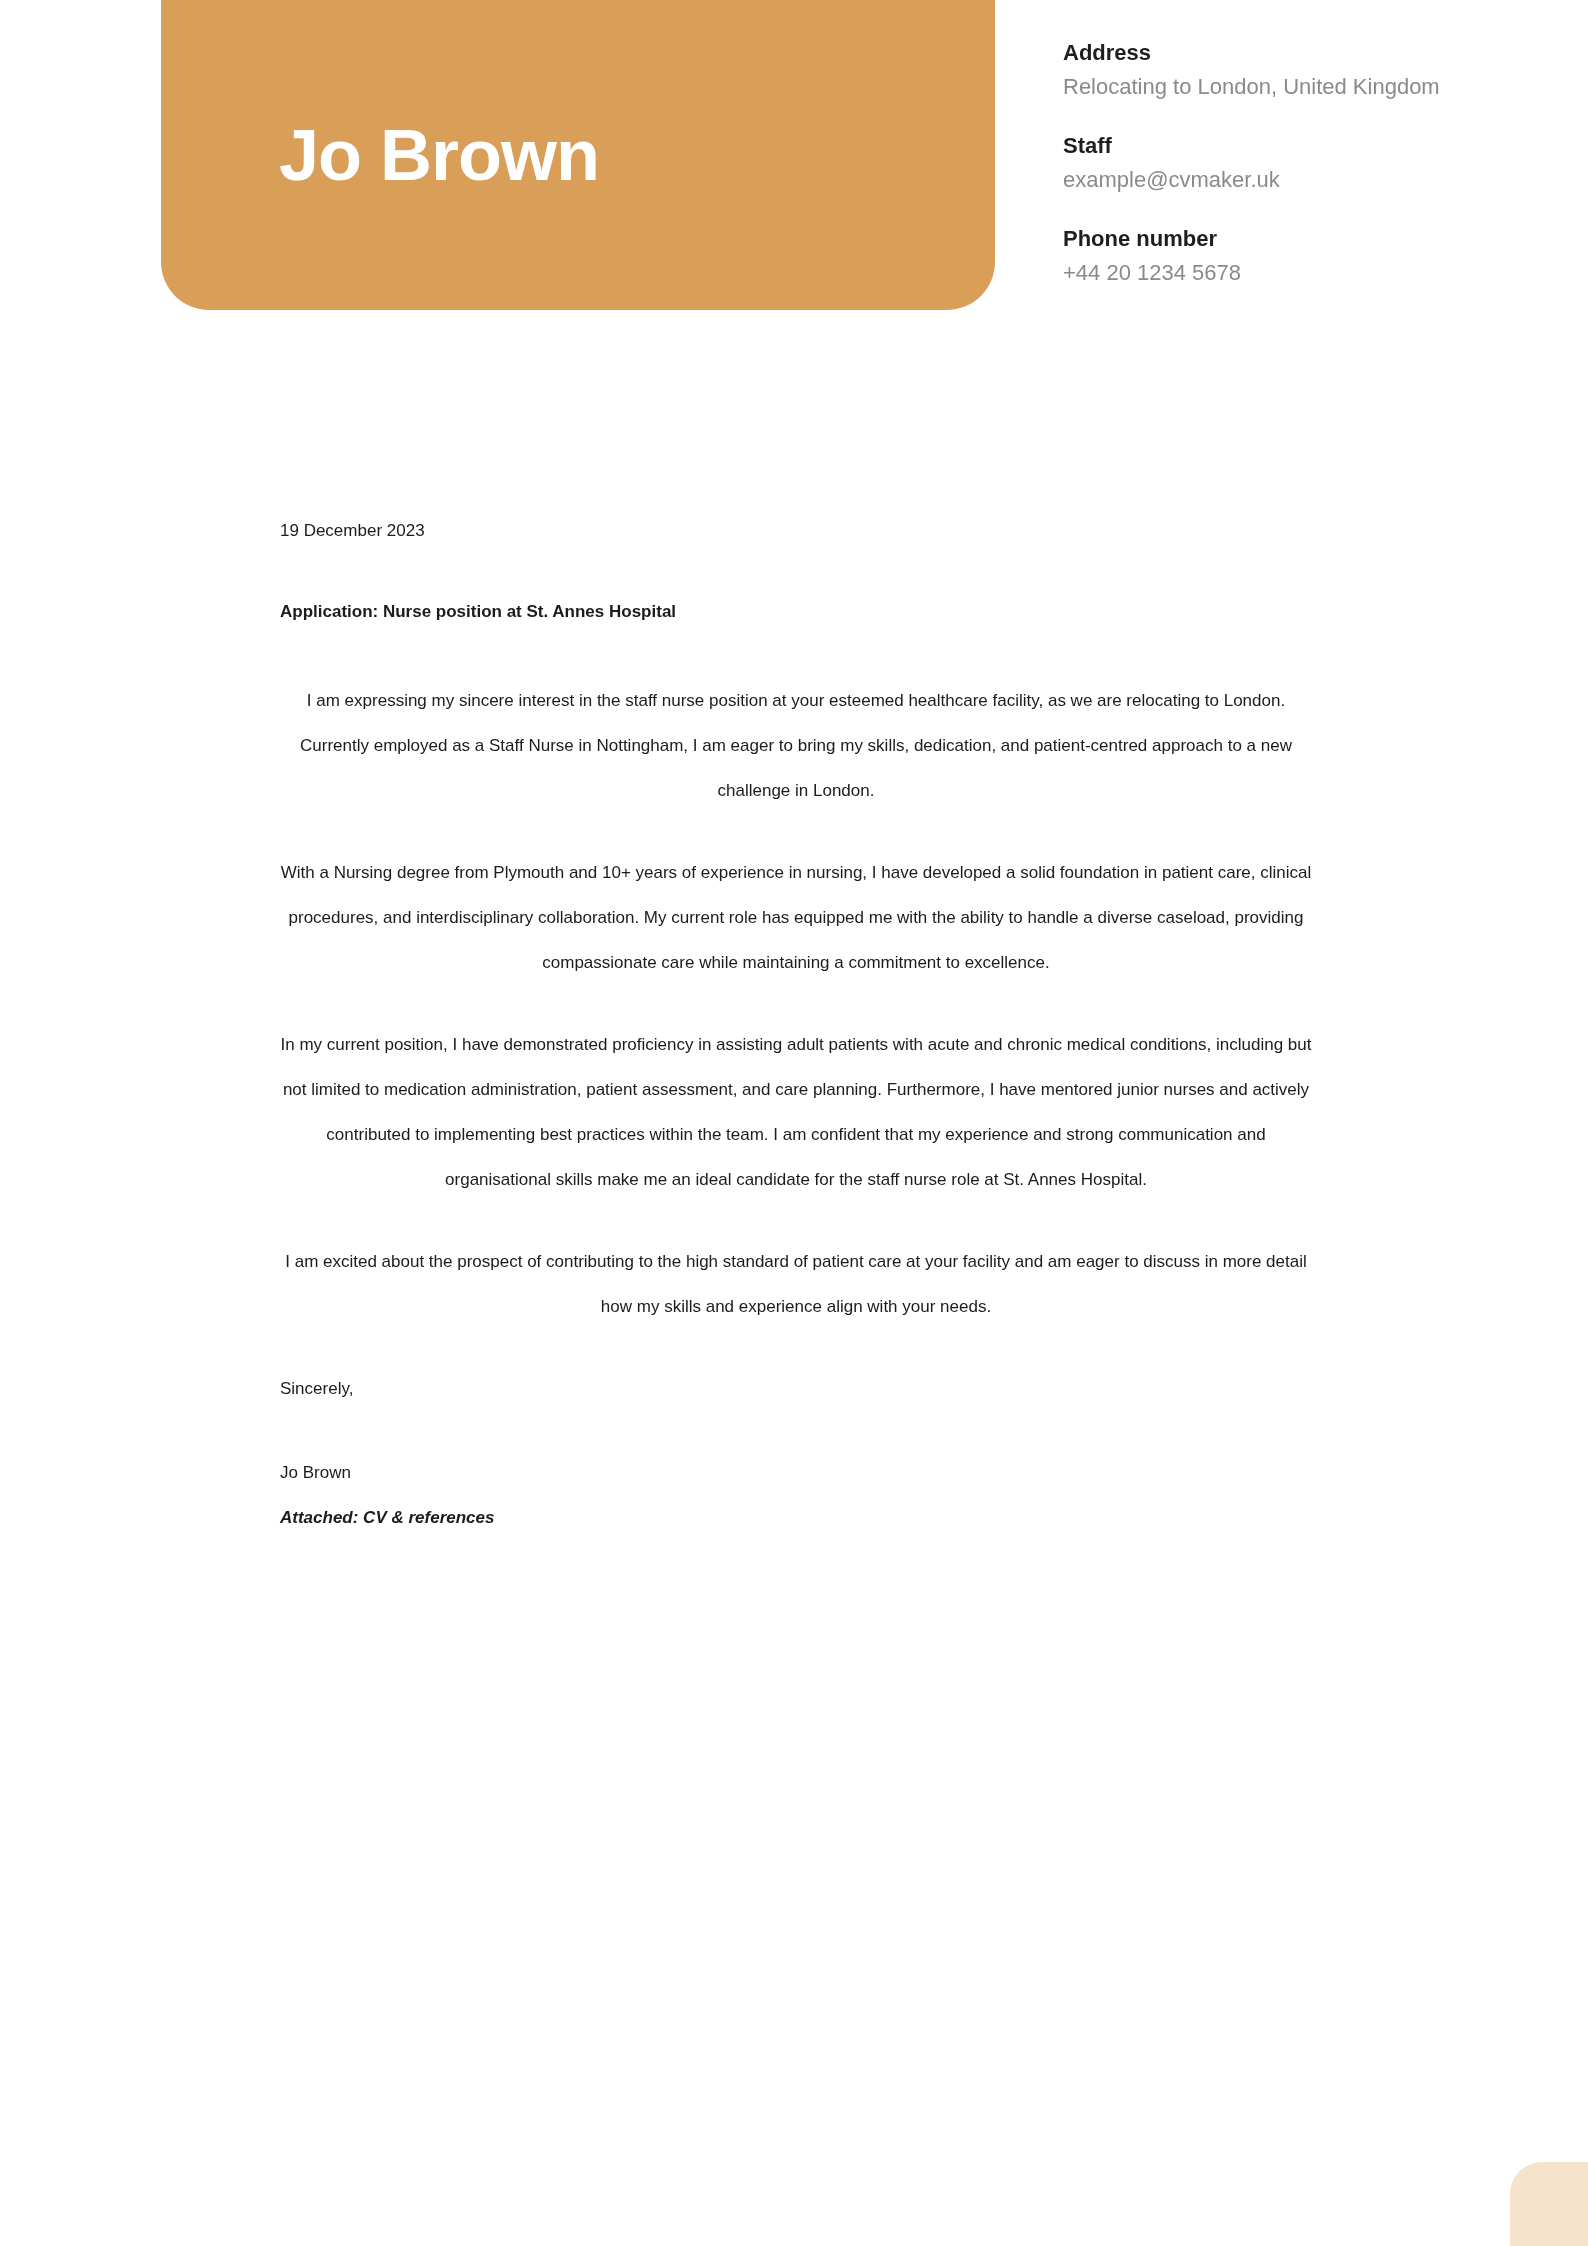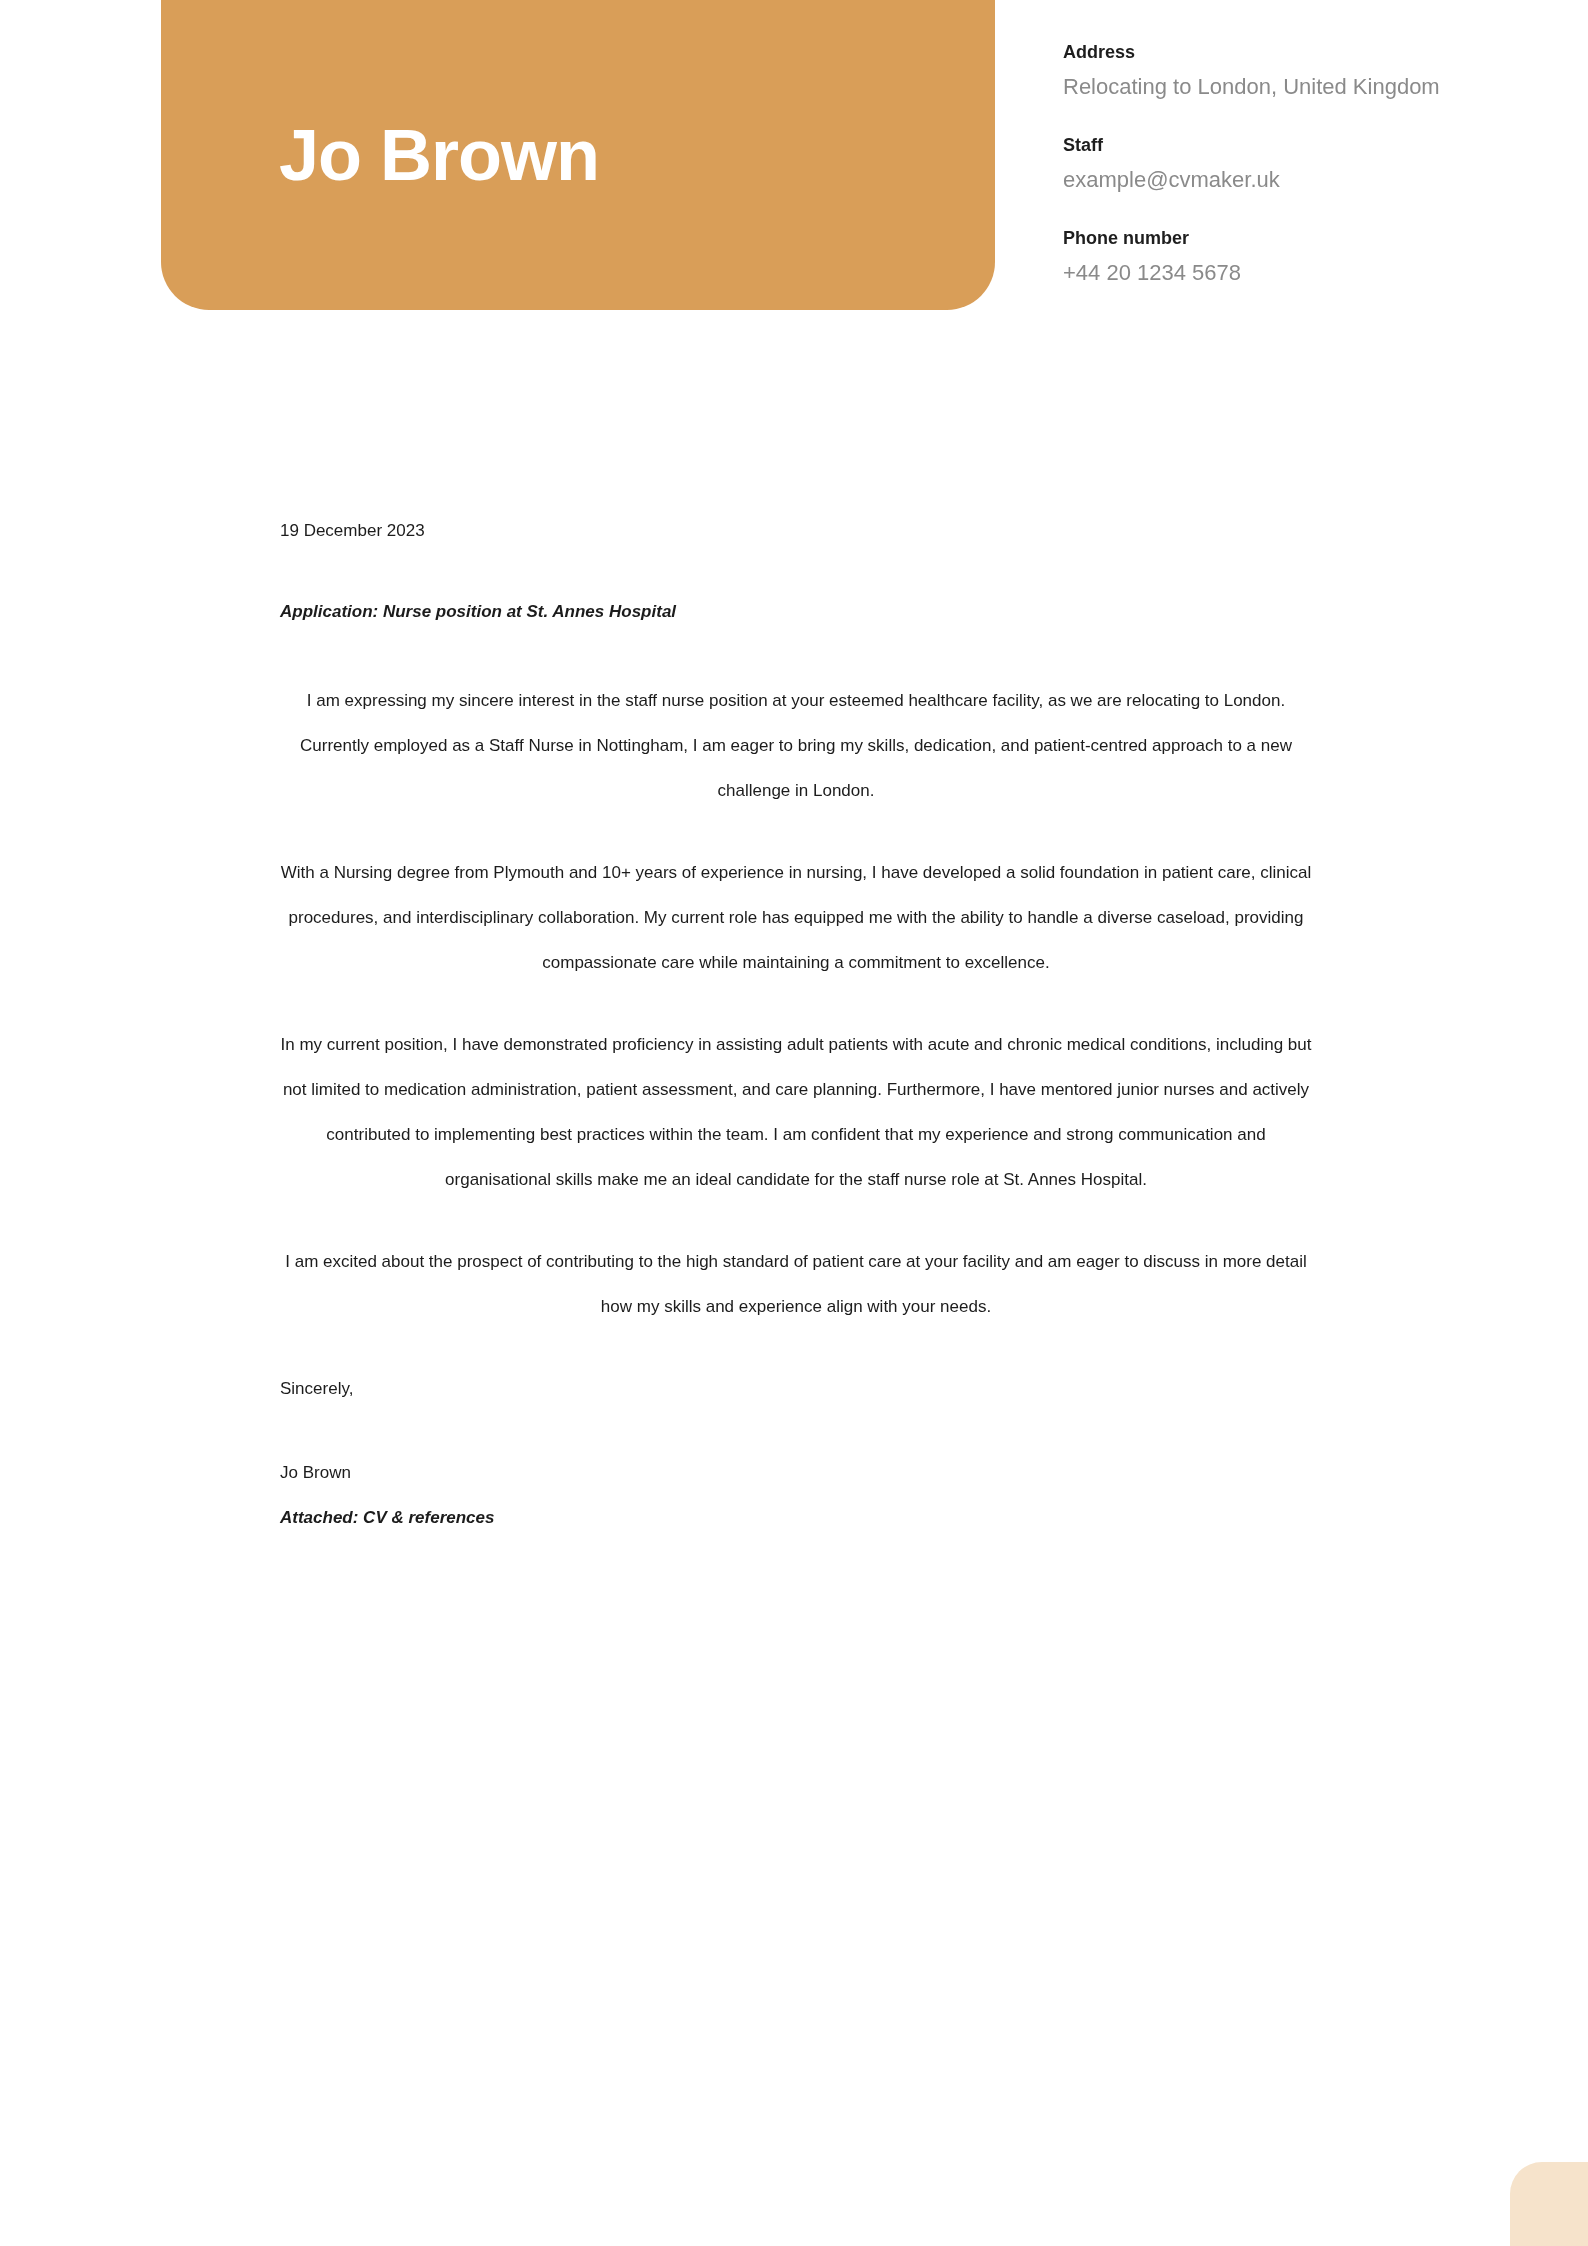--- a/index.html
+++ b/index.html
@@ -35,21 +35,21 @@
 
   
   .contact {
     position: absolute;
     left: 1063px;
     top: 36px;
     width: 480px;
   }
   .contact-group { margin-bottom: 26px; }
   .contact-label {
-    font-size: 18px;
+    font-size: 22px;
     font-weight: 700;
     color: var(--label_text, #1E1E1E);
     line-height: 33px;
     margin-bottom: 1px;
   }
   .contact-value {
     font-size: 22px;
     color: var(--value_text, #8A8A8A);
     line-height: 33px;
   }
@@ -59,21 +59,21 @@
     position: absolute;
     left: 280px;
     top: 508px;
     width: 1032px;
     font-size: 17px;
     line-height: 45px;
     color: var(--body_text, #1C1C1C);
   }
   .letter p { margin: 0; }
   .date       { margin-bottom: 36px !important; }
-  .subject    { margin-bottom: 44px !important; font-weight: 700; font-style: italic; }
+  .subject    { margin-bottom: 44px !important; font-weight: 700; }
   .salutation { margin-bottom: 36px !important; }
   .para       { margin-bottom: 37px !important; text-align: center; }
   .closing    { margin-bottom: 39px !important; }
   .signature  { margin-bottom: 0 !important; }
   .attachment { font-weight: 700; font-style: italic; }
 
   
   .corner-accent {
     position: absolute;
     right: 0;

